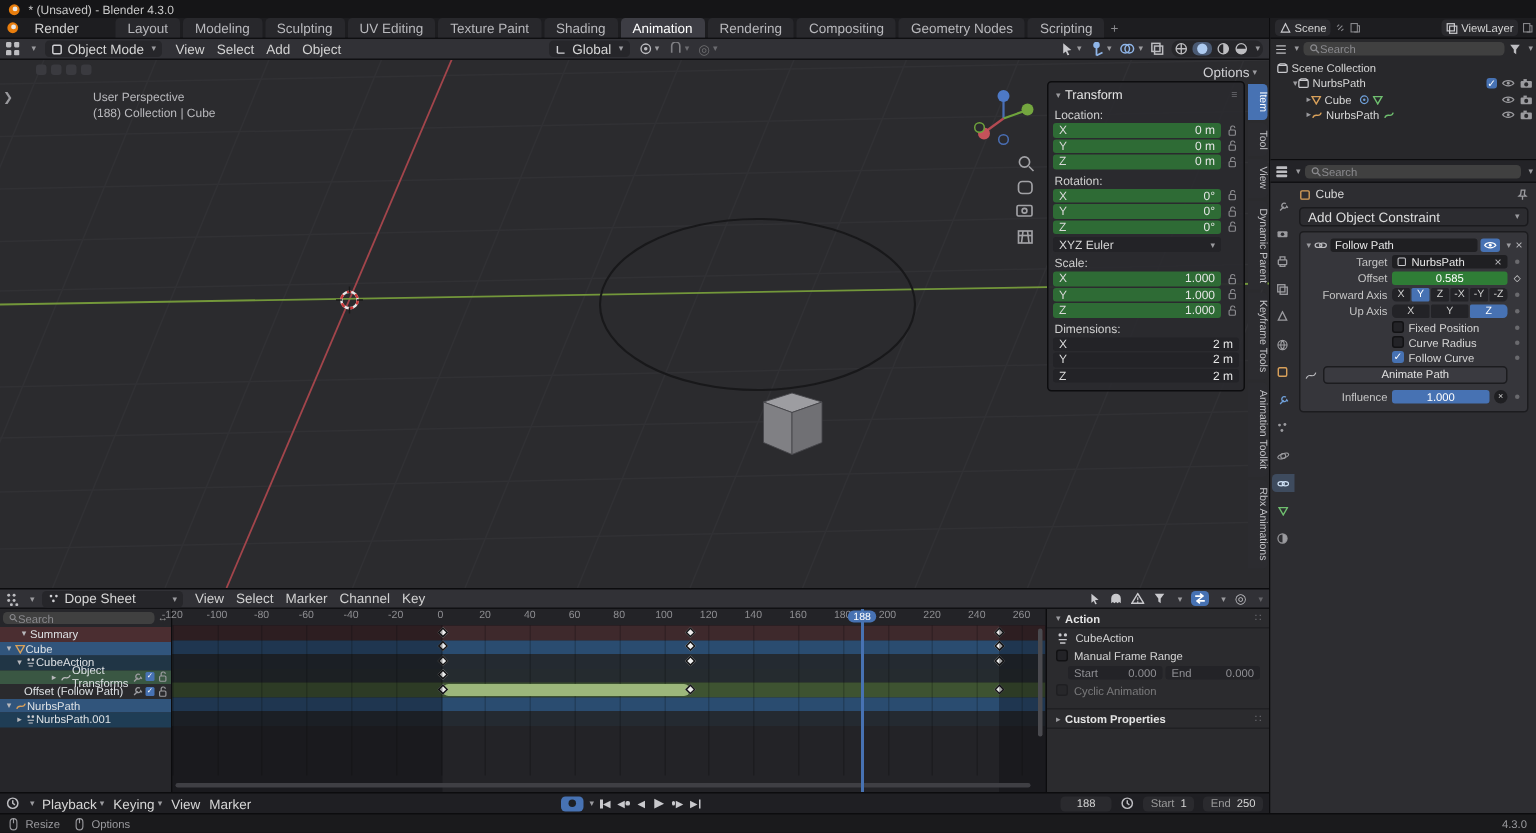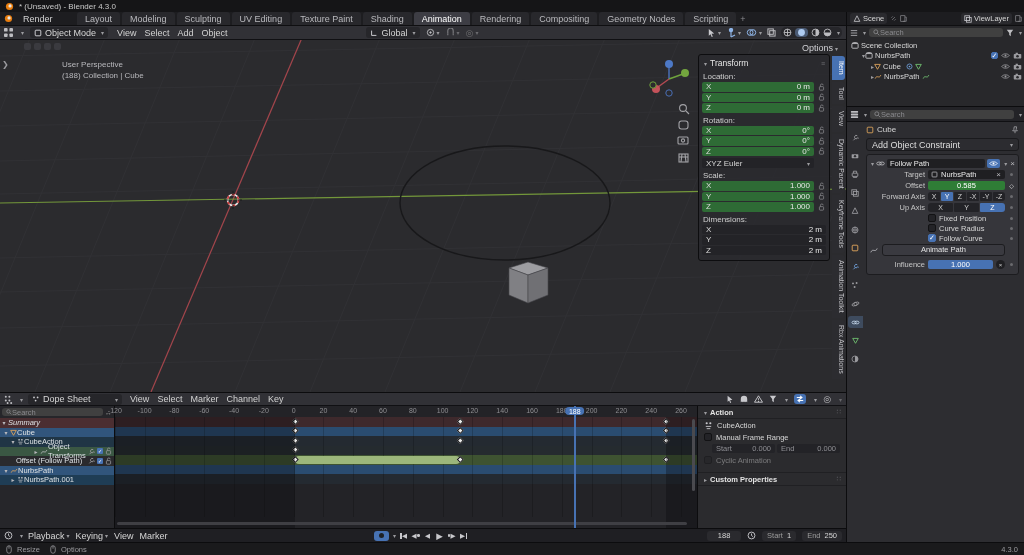--- a/index.html
+++ b/index.html
@@ -1049,21 +1049,21 @@
             <svg width="6" height="6" viewBox="0 0 10 10" fill="none" stroke="#8a8a8e" stroke-width="1.2">
               <circle cx="4" cy="4" r="2.8"></circle>
               <line x1="6.2" y1="6.2" x2="9" y2="9"></line>
             </svg>
           </span>
         <span>Search</span>
       </span>
       <span class="dim" style="font-size:7px;">↔</span>
     </div>
     <div id="ch-rows">
-        <div class="ch-row" style="background: rgb(75, 46, 49); padding-left: 0; font-style: italic;">
+        <div class="ch-row" style="background: rgb(75, 46, 49); padding-left: 12px;">
           <span class="exp">▾</span>
           <span>Summary</span>
           <span class="sp"></span>
         </div>
         <div class="ch-row" style="background: rgb(49, 85, 124); padding-left: 2px;">
           <span class="exp">▾</span>
           <span class="ico">
             <svg width="7" height="7" viewBox="0 0 10 10">
               <path d="M1 2 H9 L5 9Z" fill="none" stroke="#d8a05a" stroke-width="1.3"></path>
             </svg>

